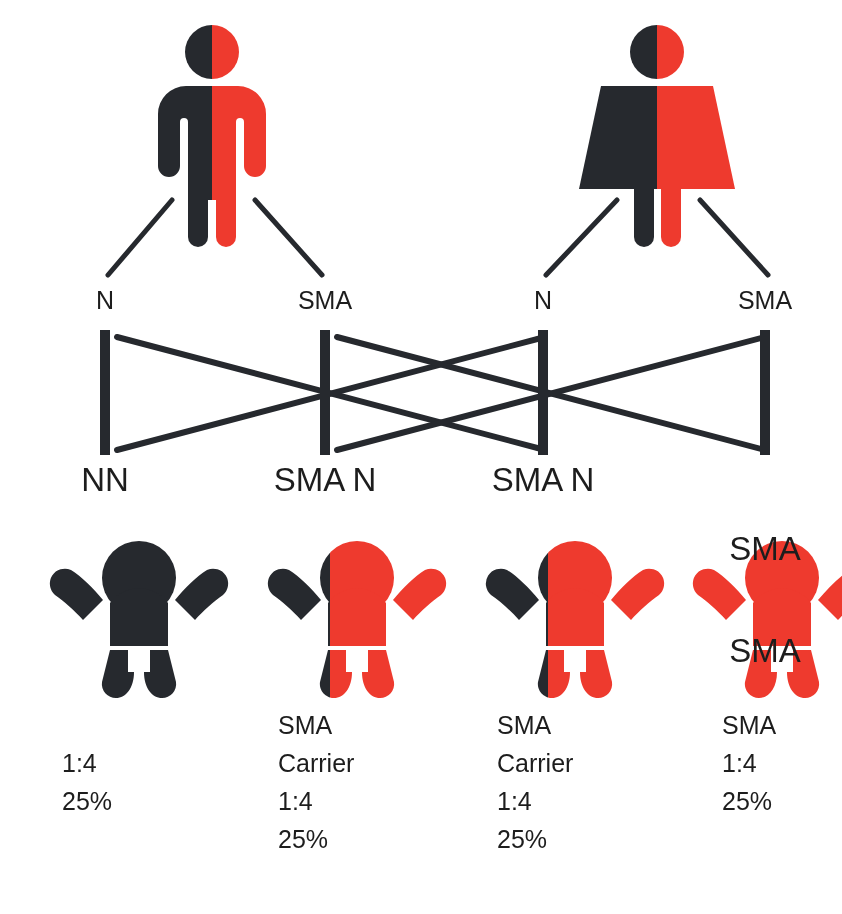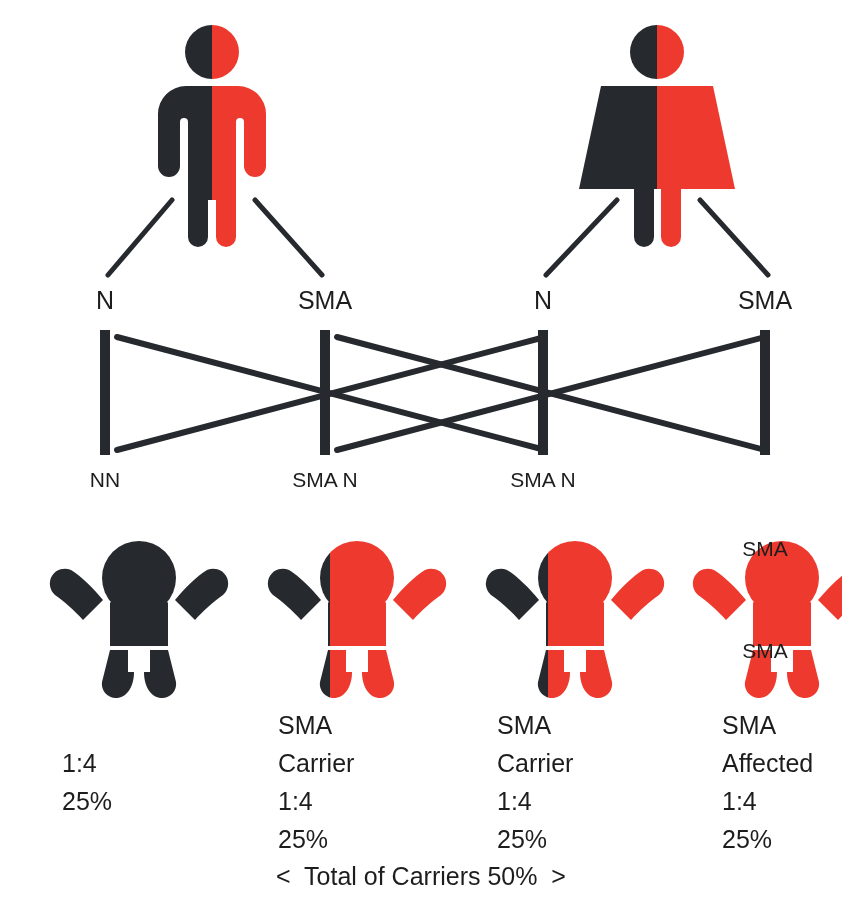--- a/index.html
+++ b/index.html
@@ -29,21 +29,21 @@
     font-size: 25px;
     line-height: 32px;
     white-space: pre;
   }
   .allele-lbl {
     font-size: 25px;
     text-align: center;
     transform: translateX(-50%);
   }
   .geno-lbl {
-    font-size: 21px;
+    font-size: 33px;
     text-align: center;
     transform: translateX(-50%);
   }
   .geno-lbl.stacked {
     line-height: 34px;
   }
   .caption-col {
     position: absolute;
     font-size: 25px;
     line-height: 38px;
@@ -297,20 +297,18 @@
 
   <div class="caption-col" style="left:497px; top:706px;">
     <div>SMA</div>
     <div>Carrier</div>
     <div>1:4</div>
     <div>25%</div>
   </div>
 
   <div class="caption-col" style="left:722px; top:706px;">
     <div>SMA</div>
-    <div>Affected</div>
     <div>1:4</div>
     <div>25%</div>
   </div>
 
-  <div id="total-carriers">&lt;  Total of Carriers 50%  &gt;</div>
 
 </div>
 
 </body></html>

